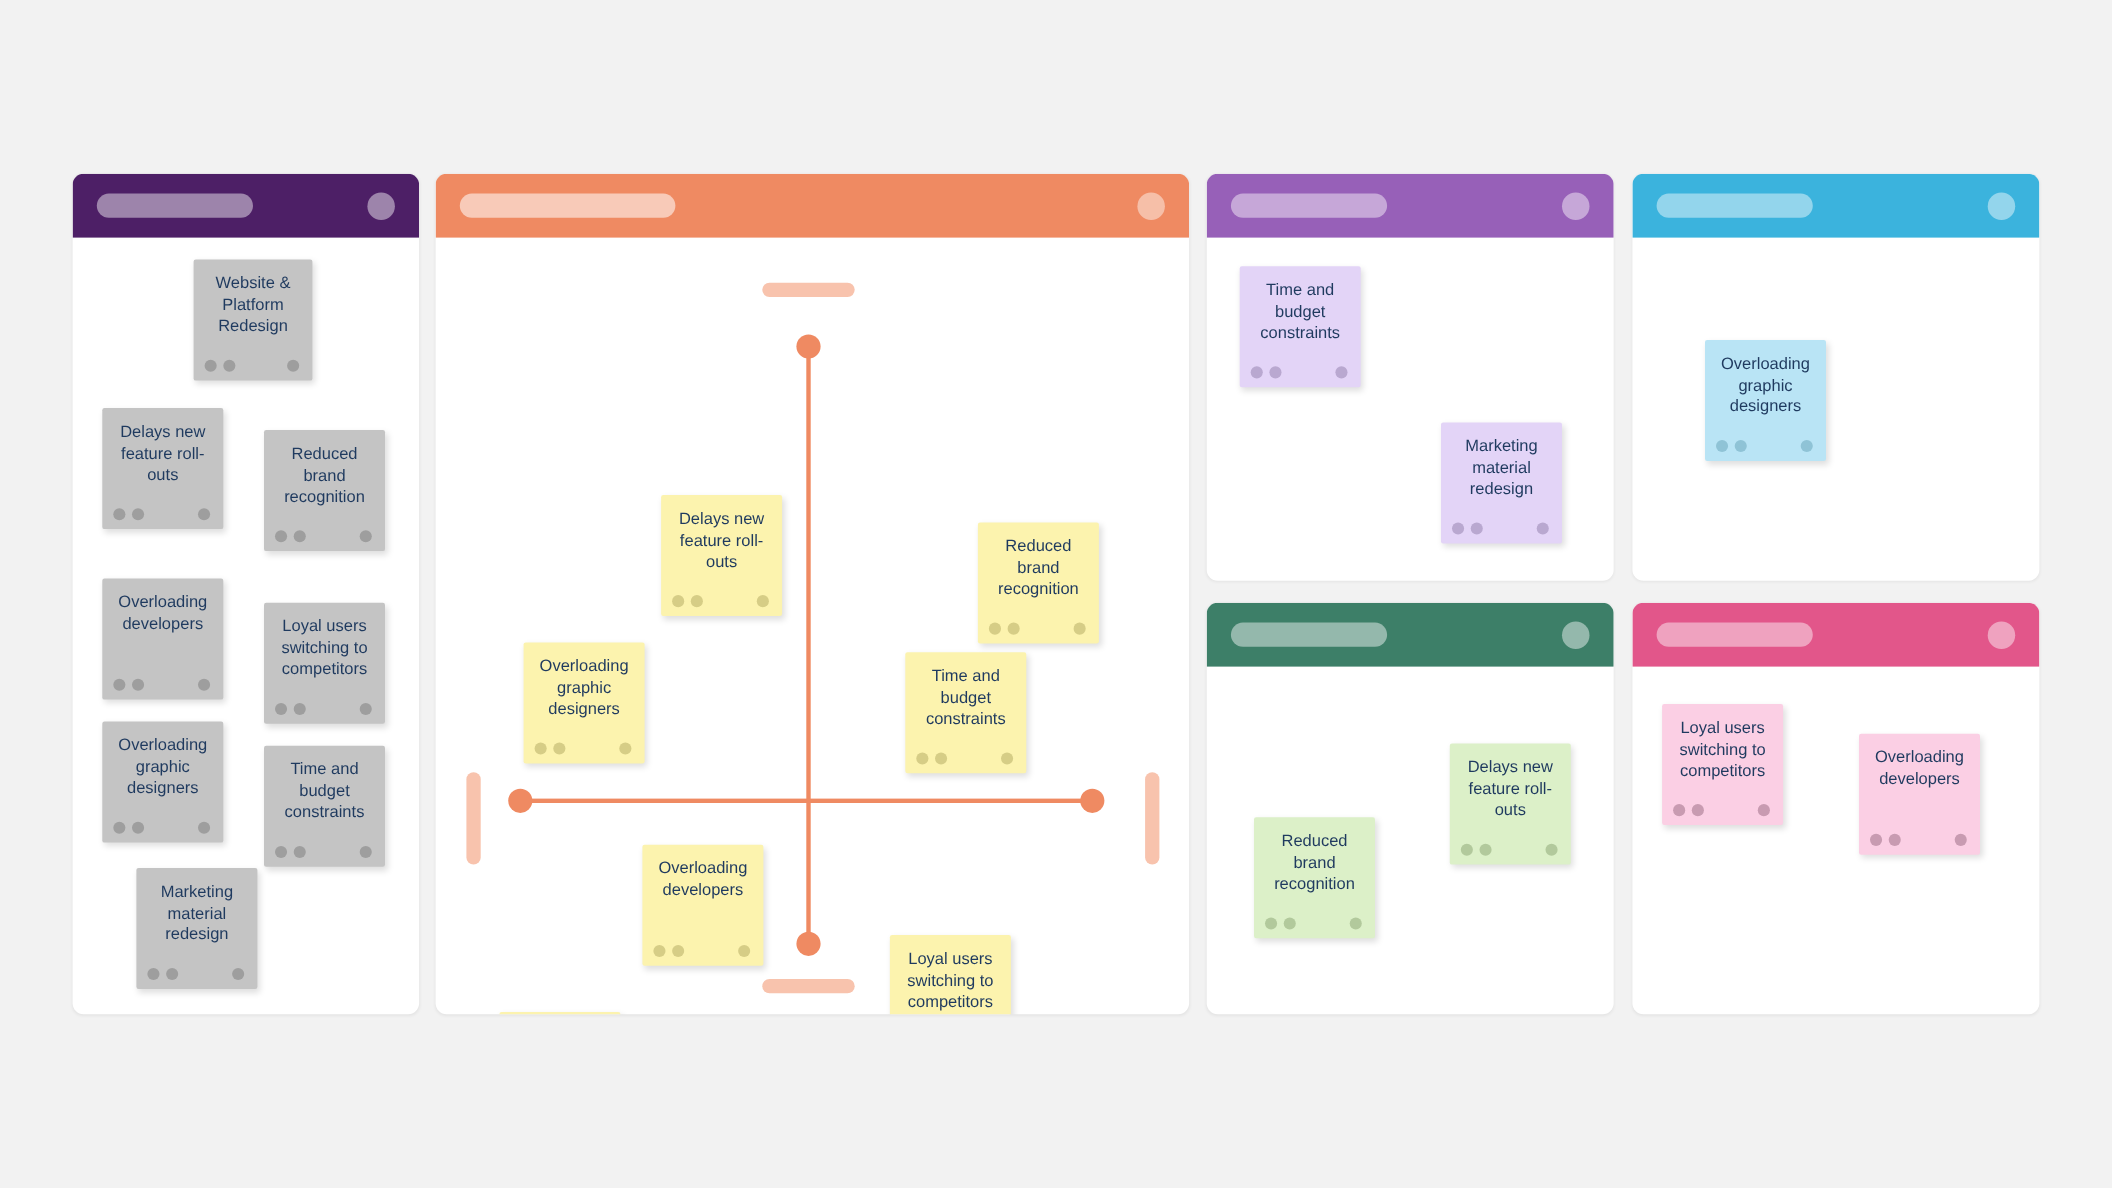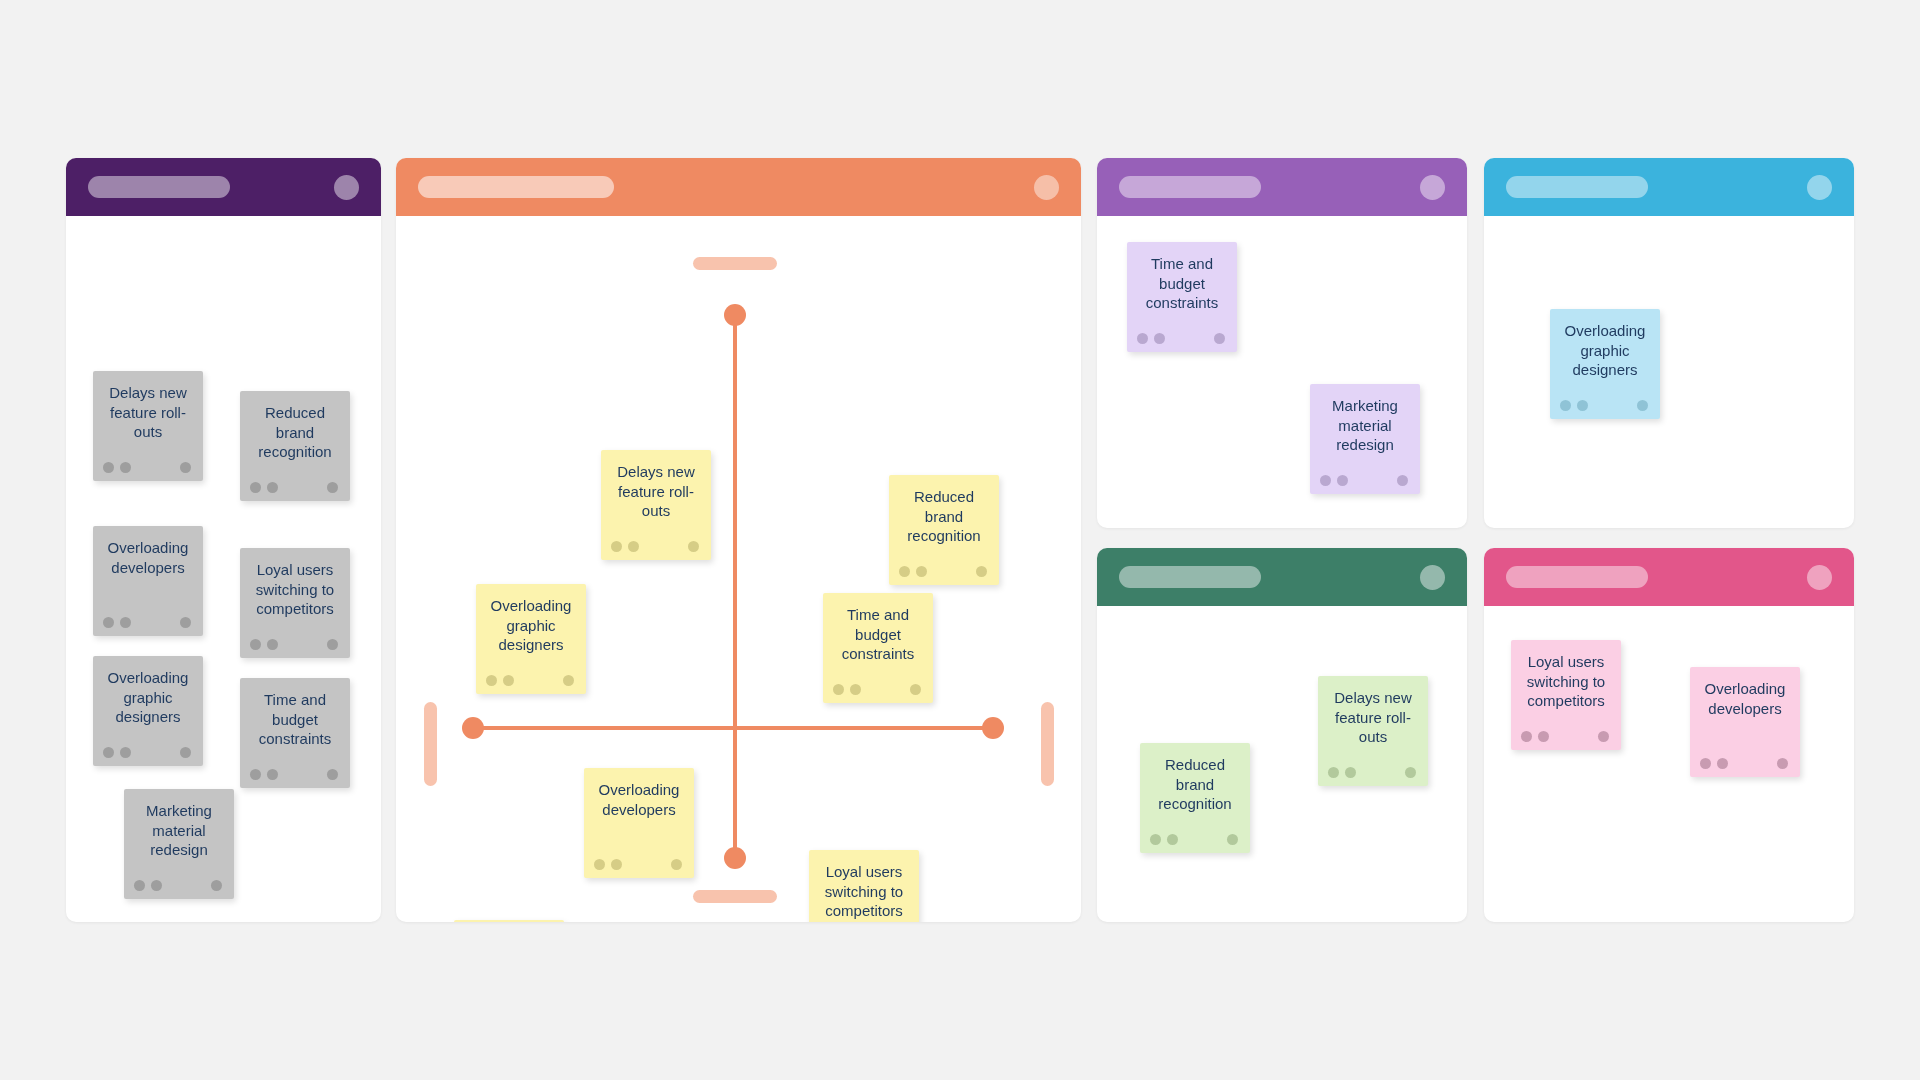--- a/index.html
+++ b/index.html
@@ -84,20 +84,28 @@
 
 <div class="board">
 
   <div class="panel" style="left:66px; top:158px; width:315px; height:764px;">
     <div class="panel-header" style="background:#4d1f66;">
       <span class="title-bar"></span>
       <span class="header-avatar"></span>
     </div>
     <div class="panel-body">
 
+      <div class="note" style="left:110px; top:20px; width:108px; height:110px; background:#c4c4c4;">
+        <div class="note-text">Website &amp; Platform Redesign</div>
+        <div class="note-footer">
+          <span class="dot d1" style="background:#9e9e9e;"></span>
+          <span class="dot d2" style="background:#9e9e9e;"></span>
+          <span class="dot d3" style="background:#9e9e9e;"></span>
+        </div>
+      </div>
 
       <div class="note" style="left:27px; top:155px; width:110px; height:110px; background:#c4c4c4;">
         <div class="note-text">Delays new feature roll-outs</div>
         <div class="note-footer">
           <span class="dot d1" style="background:#9e9e9e;"></span>
           <span class="dot d2" style="background:#9e9e9e;"></span>
           <span class="dot d3" style="background:#9e9e9e;"></span>
         </div>
       </div>
 

